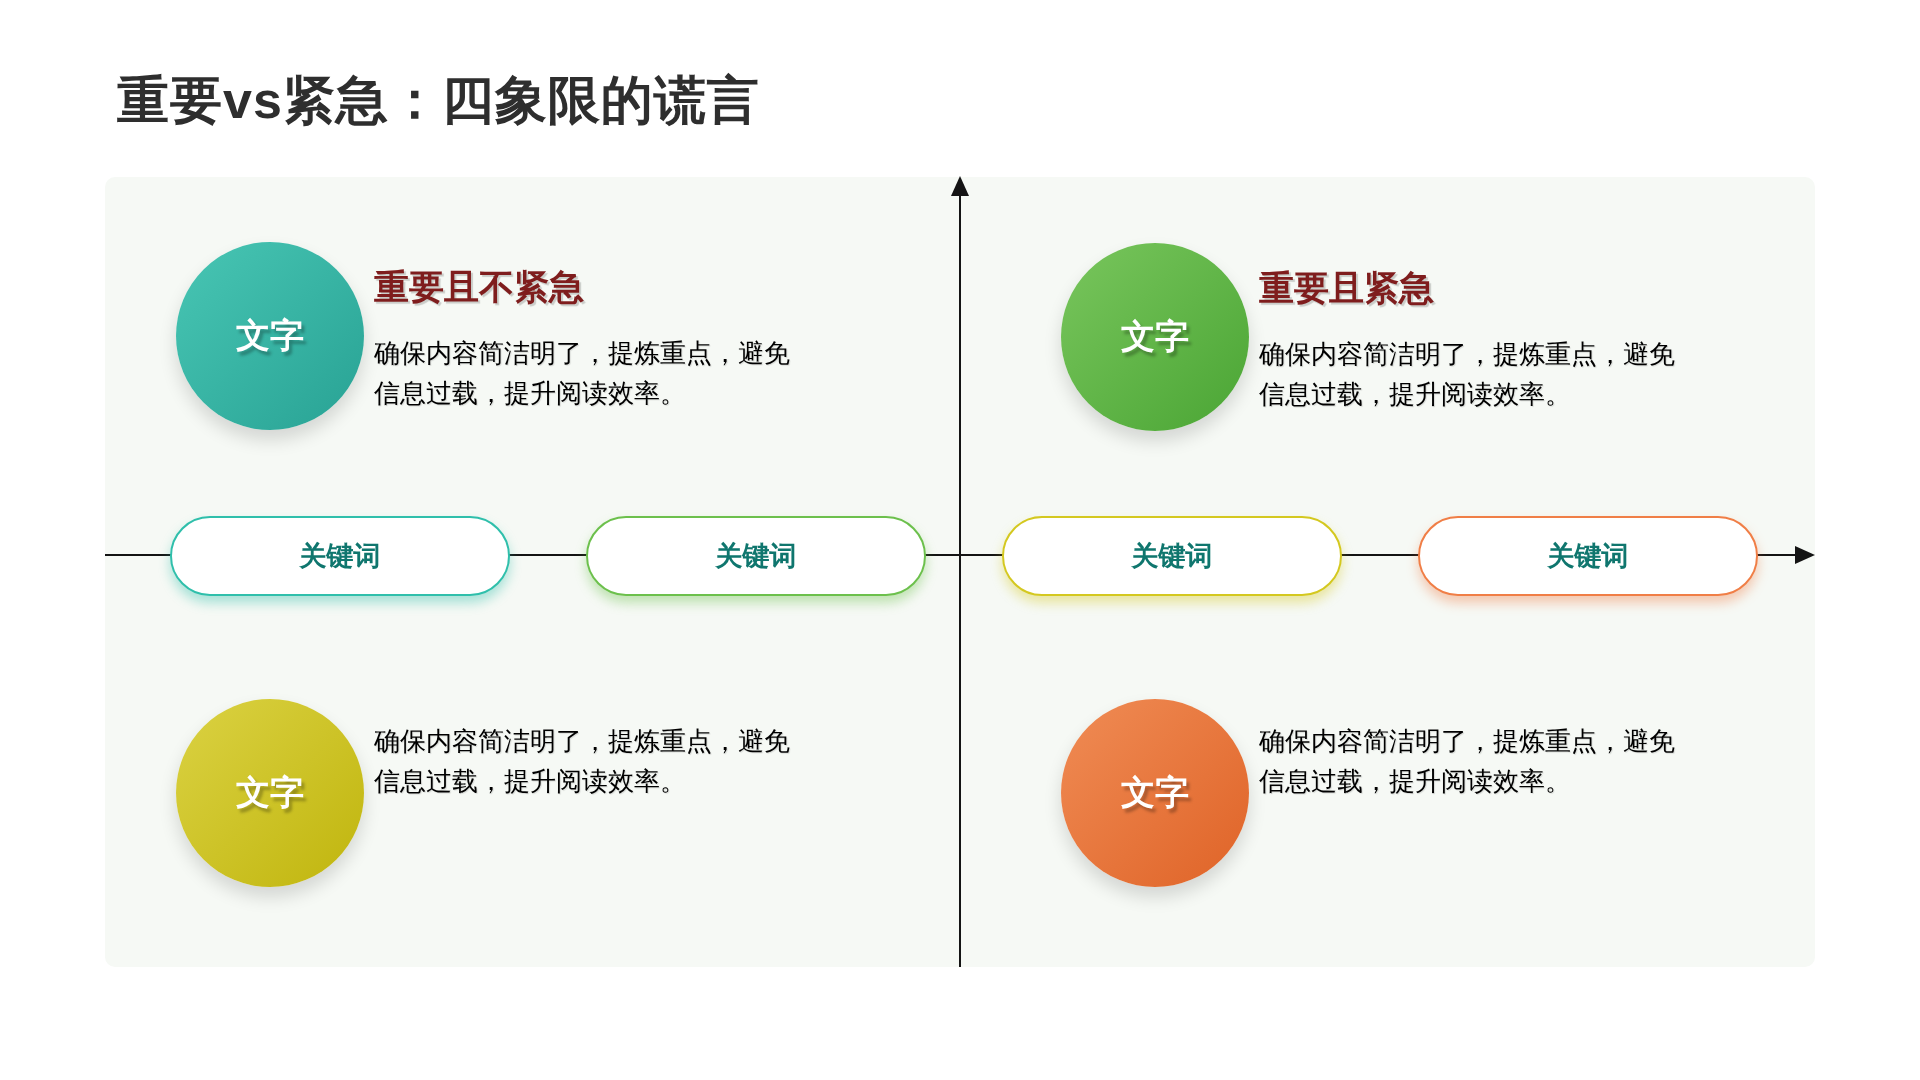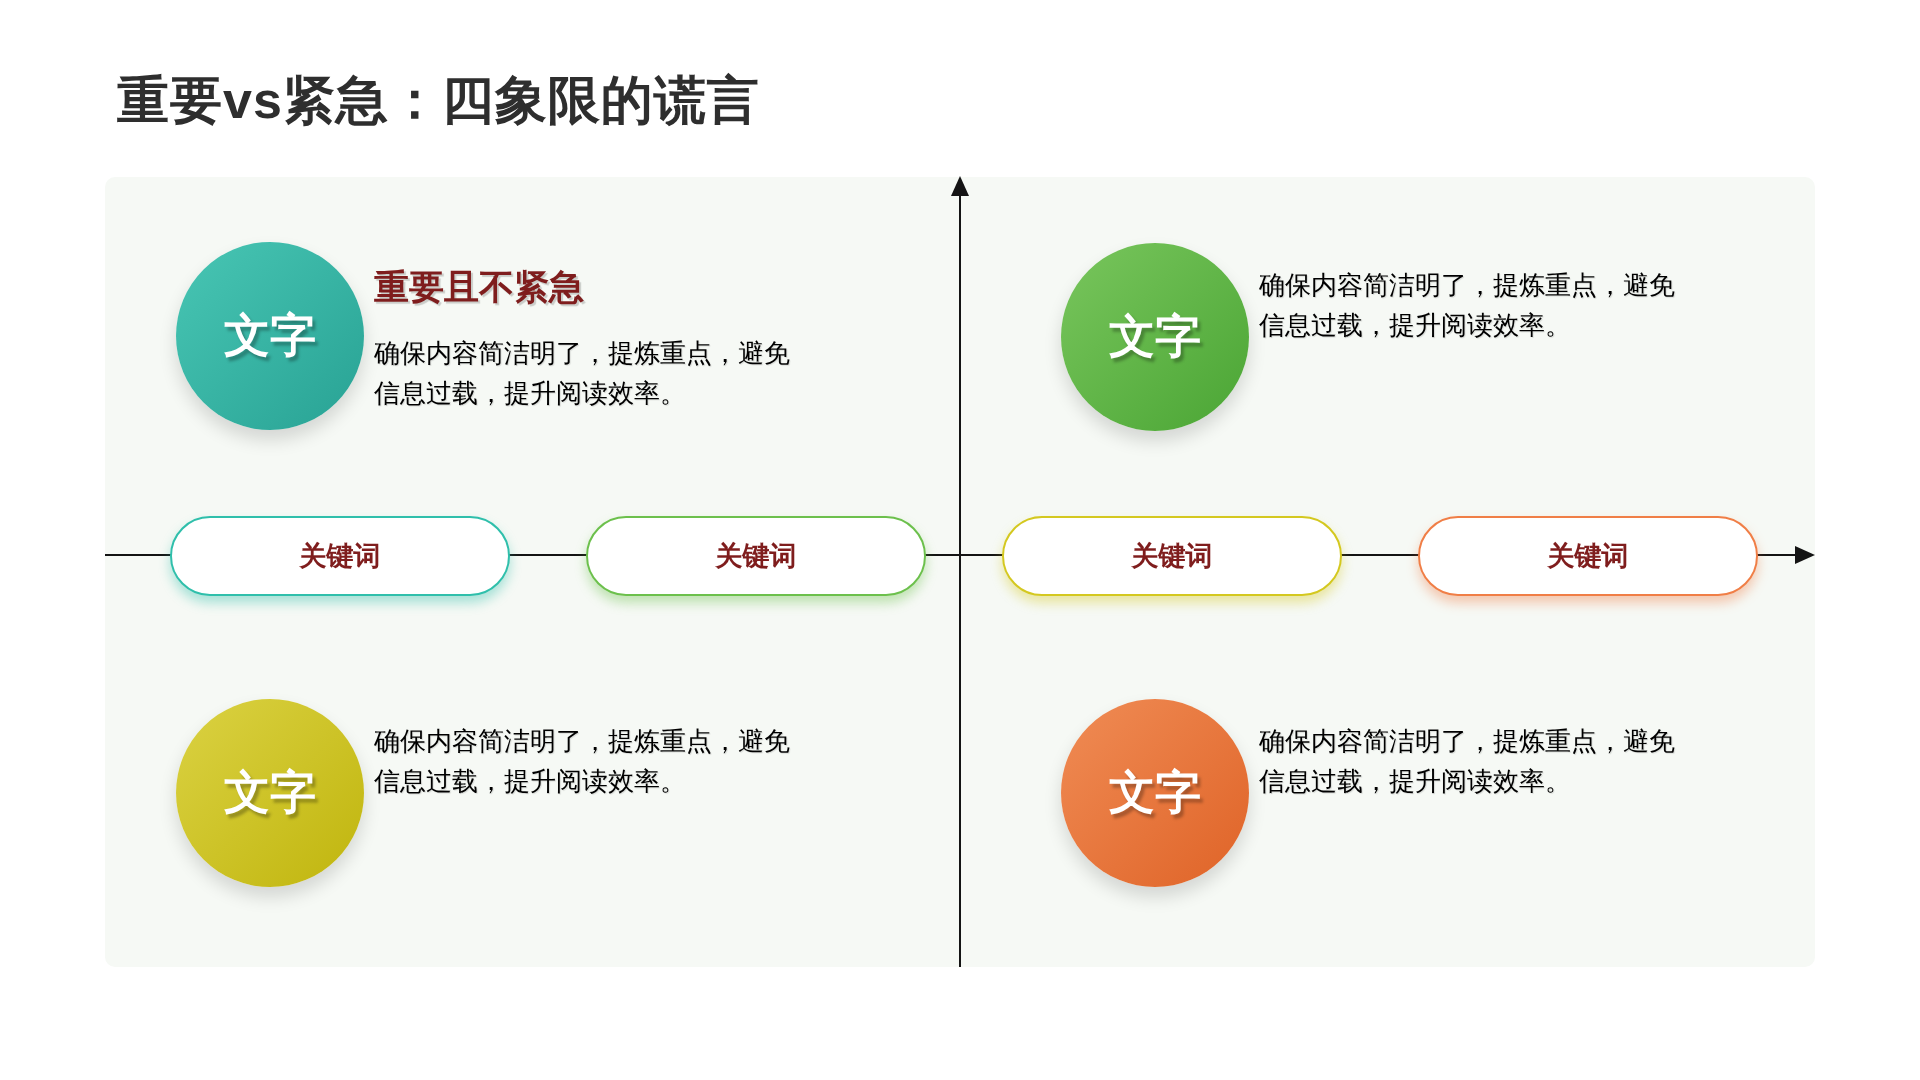--- a/index.html
+++ b/index.html
@@ -37,21 +37,21 @@
   .q-tr { left:1061px; top:243px; }
   .q-bl { left:176px; top:699px; }
   .q-br { left:1061px; top:699px; }
 
   .circle {
     width:188px; height:188px; border-radius:50%; flex:none;
     display:flex; align-items:center; justify-content:center;
     box-shadow:0 10px 18px rgba(0,0,0,0.14);
   }
   .circle-label {
-    color:#ffffff; font-size:46px; font-weight:800;
+    color:#ffffff; font-size:34px; font-weight:800;
     text-shadow:3px 4px 3px rgba(0,0,0,0.28);
   }
 
   .qtext { padding-top:22px; width:490px; }
   .qheading {
     font-size:35px; font-weight:800; color:#7f1d1d;
     text-shadow:2px 2px 1px rgba(0,0,0,0.18); margin-bottom:22px;
   }
   .qbody {
     font-size:26px; color:#000000; line-height:40px;
@@ -62,21 +62,21 @@
   .pill {
     position:absolute; top:516px; width:340px; height:80px;
     background:#ffffff; border:2.5px solid #999; border-radius:40px;
     display:flex; align-items:center; justify-content:center;
     box-shadow:0 7px 12px var(--glow, rgba(0,0,0,0.15));
   }
   .pill-1 { left:170px; }
   .pill-2 { left:586px; }
   .pill-3 { left:1002px; }
   .pill-4 { left:1418px; }
-  .pill-label { font-size:27px; font-weight:800; color:#7f1d1d; }
+  .pill-label { font-size:27px; font-weight:800; color:#0f766e; }
 </style>
 </head>
 <body>
 
 <div class="page">
 
   <h1 class="title">重要vs紧急：四象限的谎言</h1>
 
   <div class="panel"></div>
 
@@ -96,20 +96,21 @@
         <div>信息过载，提升阅读效率。</div>
       </div>
     </div>
   </div>
 
   <div class="quad q-tr">
     <div class="circle" style="background: linear-gradient(135deg, rgb(121, 198, 93) 0%, rgb(74, 165, 52) 100%);">
       <span class="circle-label">文字</span>
     </div>
     <div class="qtext">
+      <div class="qheading">重要且紧急</div>
       <div class="qbody">
         <div>确保内容简洁明了，提炼重点，避免</div>
         <div>信息过载，提升阅读效率。</div>
       </div>
     </div>
   </div>
 
   <div class="quad q-bl">
     <div class="circle" style="background: linear-gradient(135deg, rgb(219, 210, 67) 0%, rgb(192, 181, 13) 100%);">
       <span class="circle-label">文字</span>

